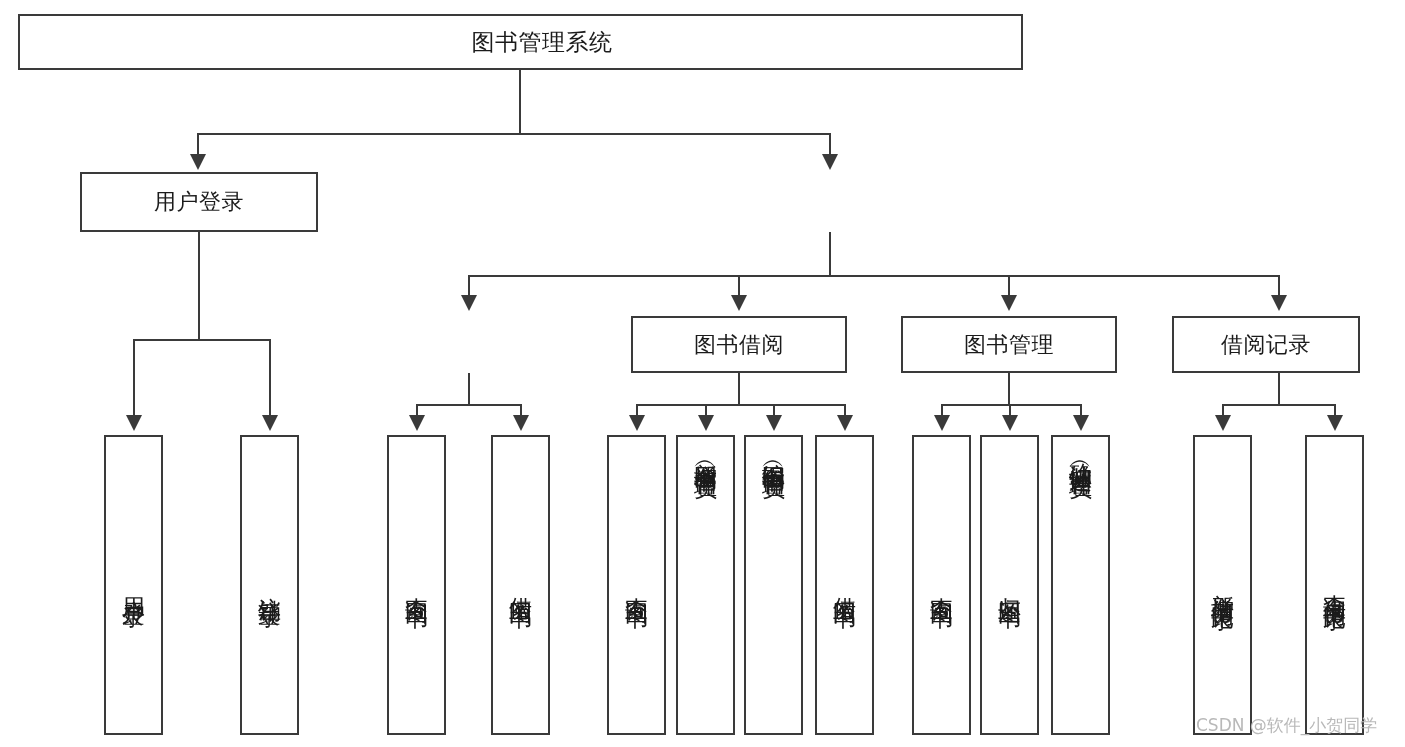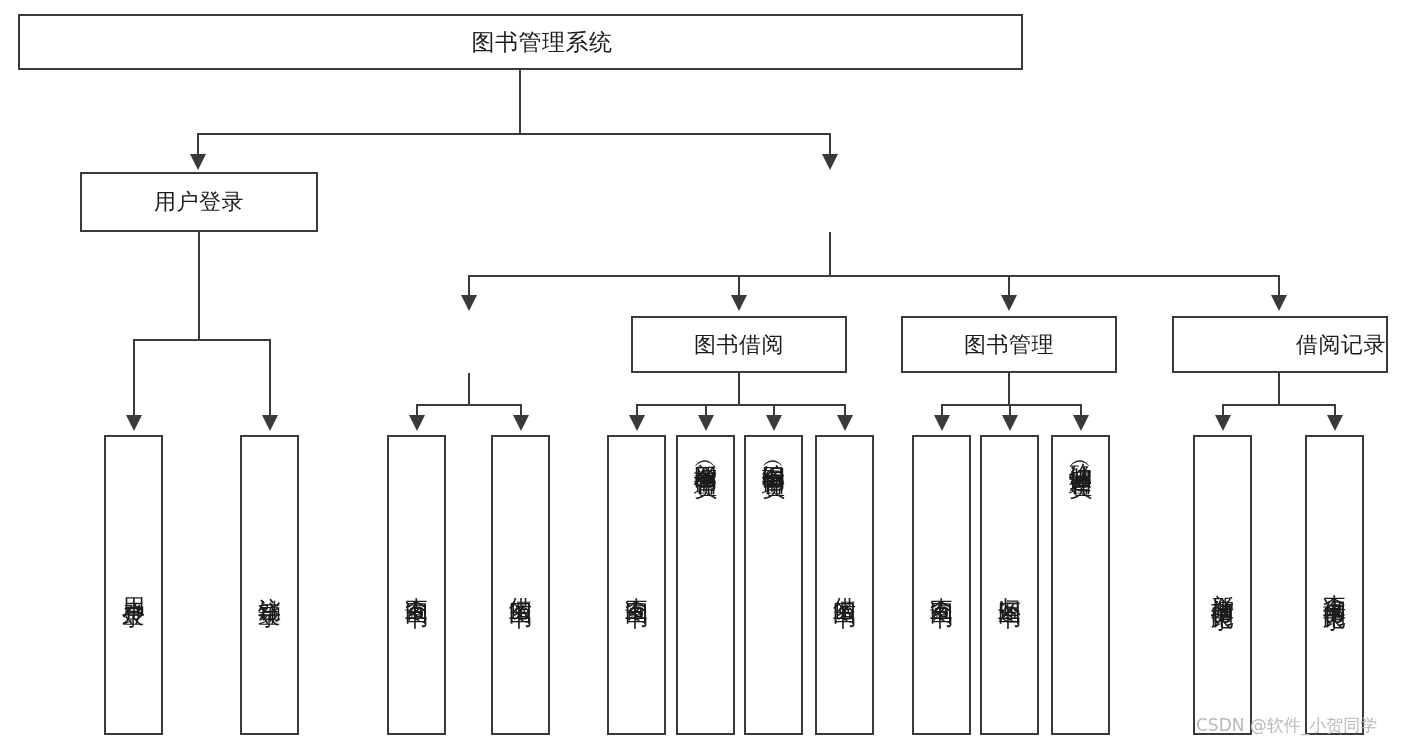--- a/index.html
+++ b/index.html
@@ -124,21 +124,21 @@
   <div class="arrow" style="left:1001px; top:295px;"></div>
   <div class="edge vline" style="left:1278px; top:275px; width:2px; height:22px;"></div>
   <div class="arrow" style="left:1271px; top:295px;"></div>
 
   <div class="node h" style="left:631px; top:316px; width:216px; height:57px;">
     <span class="label">图书借阅</span>
   </div>
   <div class="node h" style="left:901px; top:316px; width:216px; height:57px;">
     <span class="label">图书管理</span>
   </div>
-  <div class="node h" style="left:1172px; top:316px; width:216px; height:57px;justify-content:flex-end;">
+  <div class="node h" style="left:1172px; top:316px; width:188px; height:57px;">
     <span class="label">借阅记录</span>
   </div>
 
   <div class="edge vline" style="left:468px; top:373px; width:2px; height:32px;"></div>
   <div class="edge hline" style="left:416px; top:404px; width:105px; height:2px;"></div>
   <div class="edge vline" style="left:416px; top:404px; width:2px; height:14px;"></div>
   <div class="arrow" style="left:409px; top:415px;"></div>
   <div class="edge vline" style="left:520px; top:404px; width:2px; height:14px;"></div>
   <div class="arrow" style="left:513px; top:415px;"></div>
 

